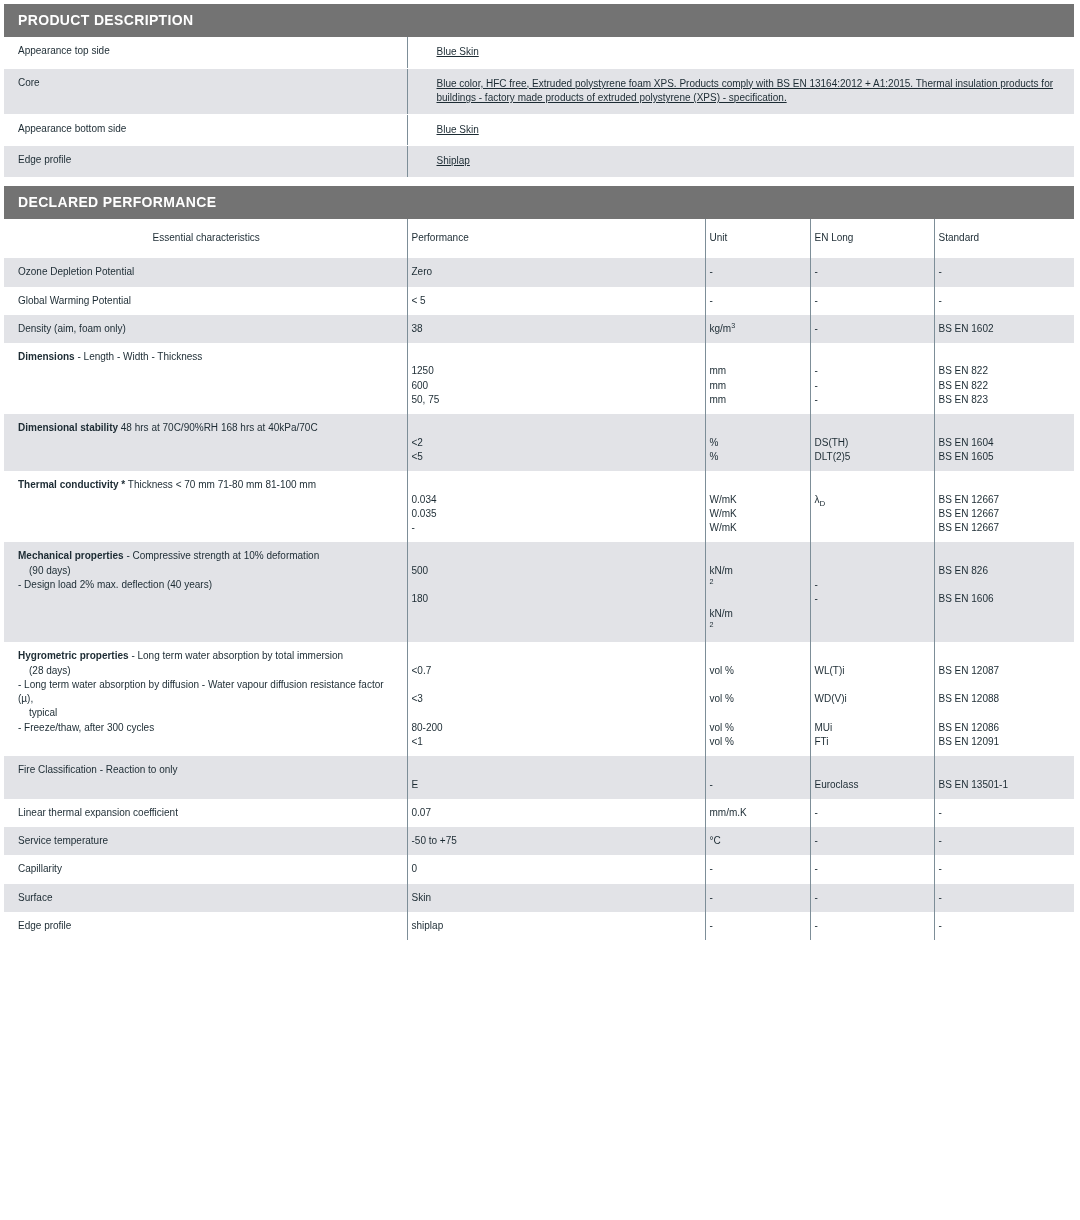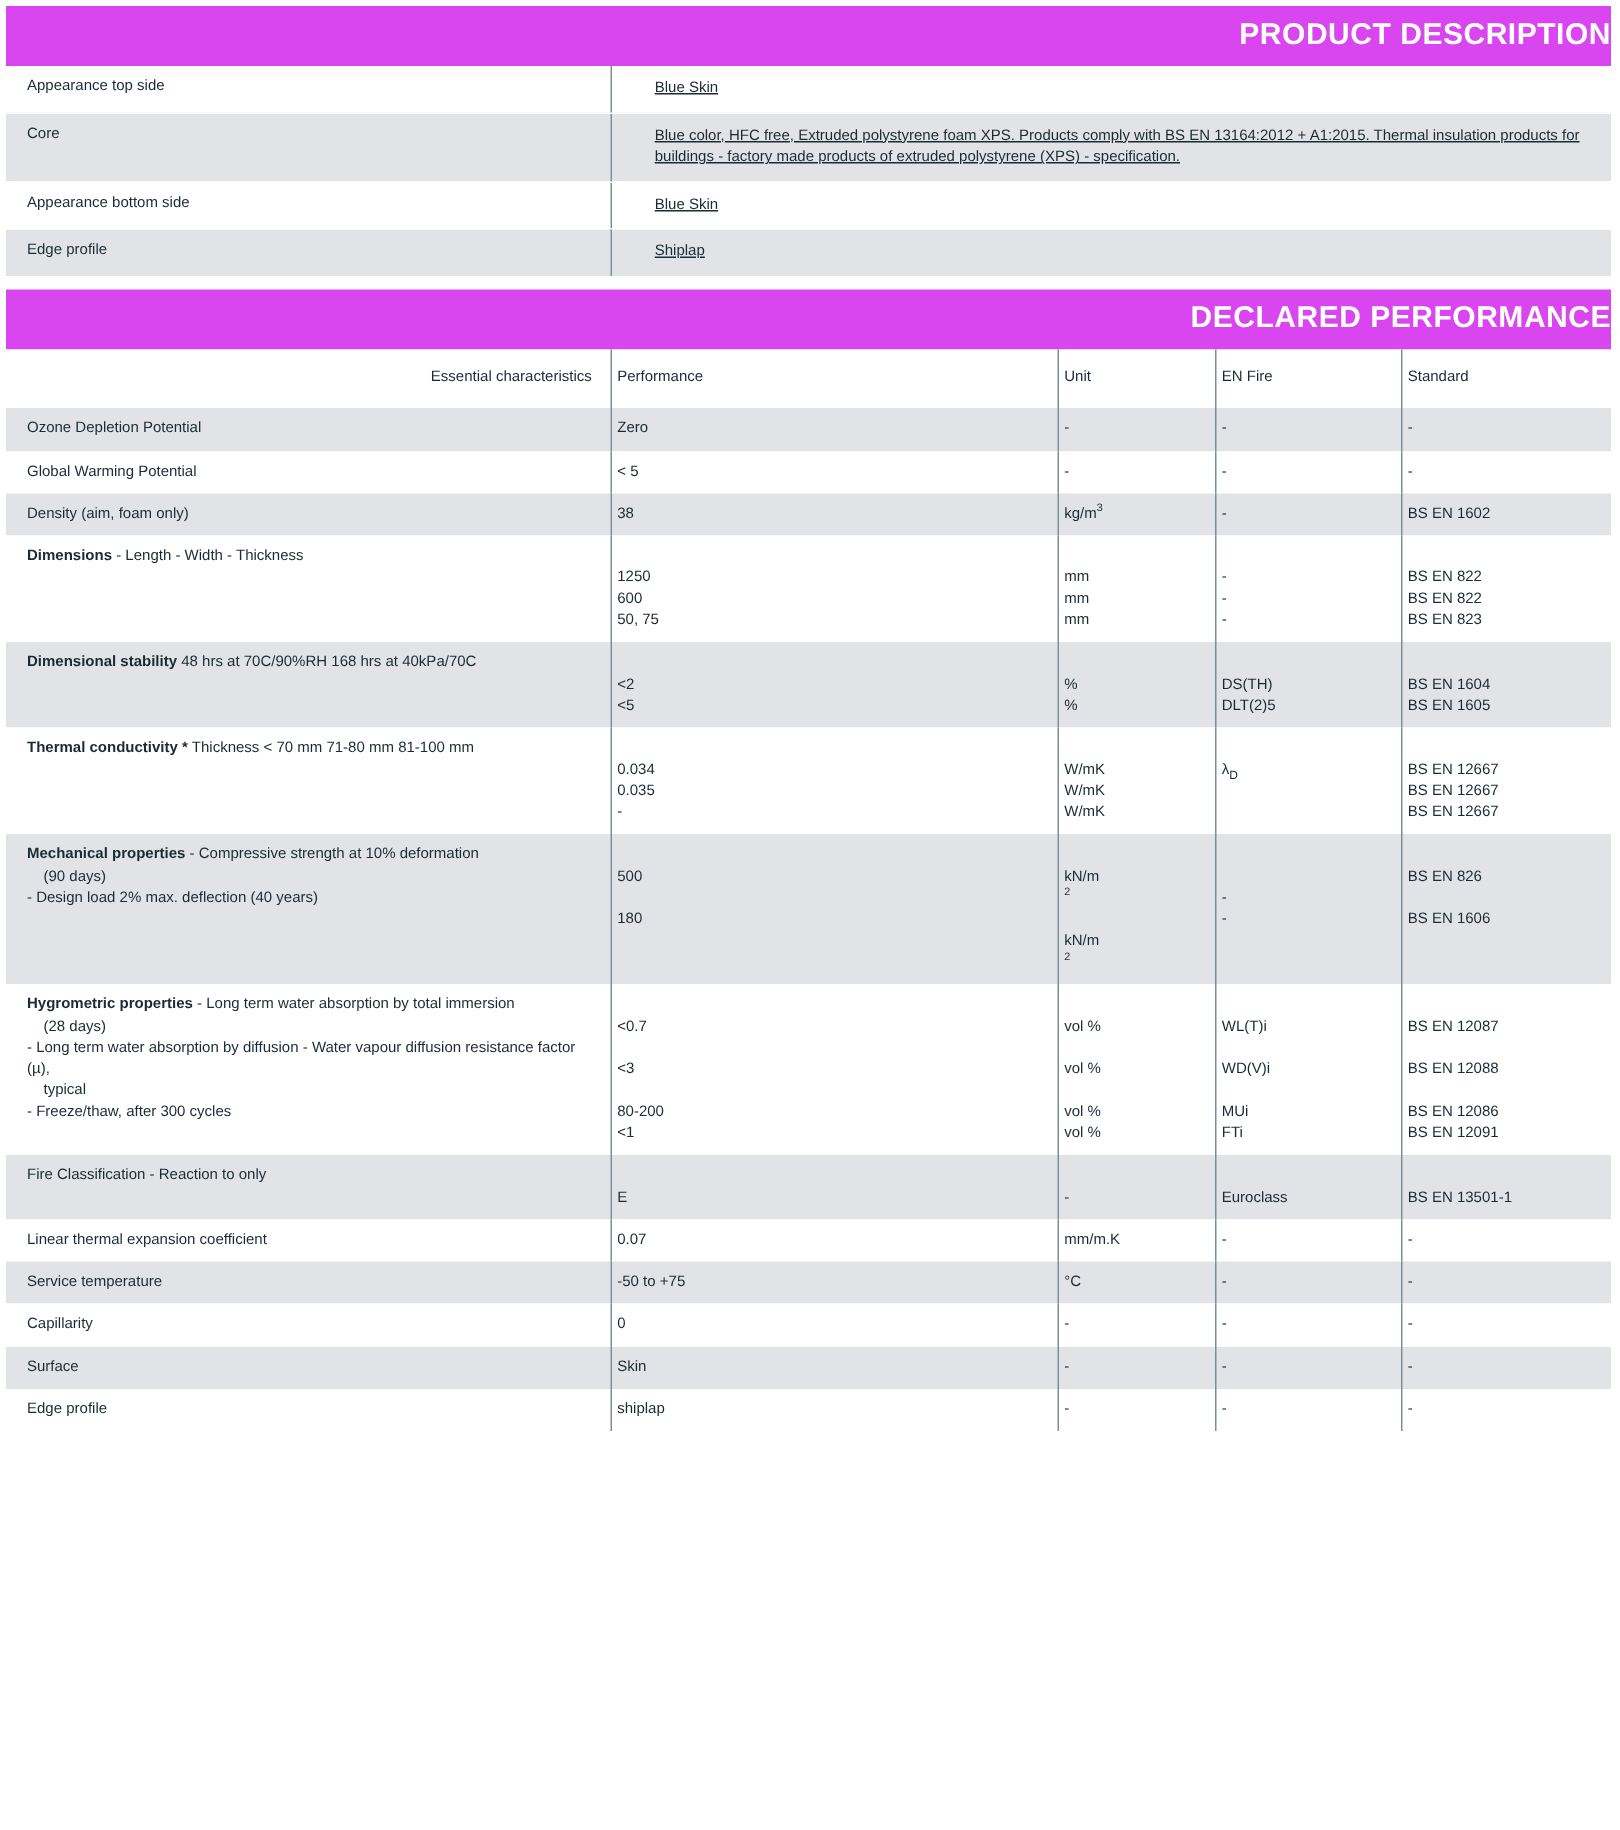--- a/index.html
+++ b/index.html
@@ -16,29 +16,28 @@
   }
 
   .sheet {
     width: 1080px;
     box-sizing: border-box;
     padding: 4px 6px 0 4px;
   }
 
   
   .bar {
-    background: #d946ef;
+    background: #737373;
     color: #ffffff;
-    font-size: 20px;
+    font-size: 14px;
     font-weight: bold;
     letter-spacing: 0.35px;
     padding: 8px 0 9px 14px;
     box-sizing: border-box;
     width: 1070px;
-    text-align: right;
   }
   .bar-desc { margin-bottom: 0; }
   .bar-perf { margin-top: 9px; }
 
   
   table.tbl {
     border-collapse: collapse;
     width: 1070px;
     table-layout: fixed;
     font-size: 10px;
@@ -89,21 +88,21 @@
     padding: 7px 4px;
     box-sizing: border-box;
     line-height: 1.43;
   }
 
   .perf tr.head td {
     background: #ffffff;
     padding-top: 12px;
     padding-bottom: 13px;
   }
-  .perf tr.head .c1 { text-align: right; }
+  .perf tr.head .c1 { text-align: center; }
 
   
   .grp-title { font-weight: bold; }
   .indent { padding-left: 11px; display: block; }
   .lines span { display: block; }
   .spacer { display: block; visibility: hidden; }
 
   .lam { font-style: normal; }
   .lam sub { font-size: 0.8em; }
   sup { font-size: 0.72em; vertical-align: super; line-height: 0; }
@@ -138,21 +137,21 @@
 
   <div class="bar bar-perf">DECLARED PERFORMANCE</div>
 
   <table class="tbl perf">
 
     <tbody>
         <tr class="head">
       <td class="c1">Essential characteristics</td>
       <td class="c2">Performance</td>
       <td class="c3">Unit</td>
-      <td class="c4">EN Fire</td>
+      <td class="c4">EN Long</td>
       <td class="c5">Standard</td>
     </tr>
 
     <tr class="alt">
       <td class="c1">Ozone Depletion Potential</td>
       <td class="c2">Zero</td>
       <td class="c3">-</td>
       <td class="c4">-</td>
       <td class="c5">-</td>
     </tr>

